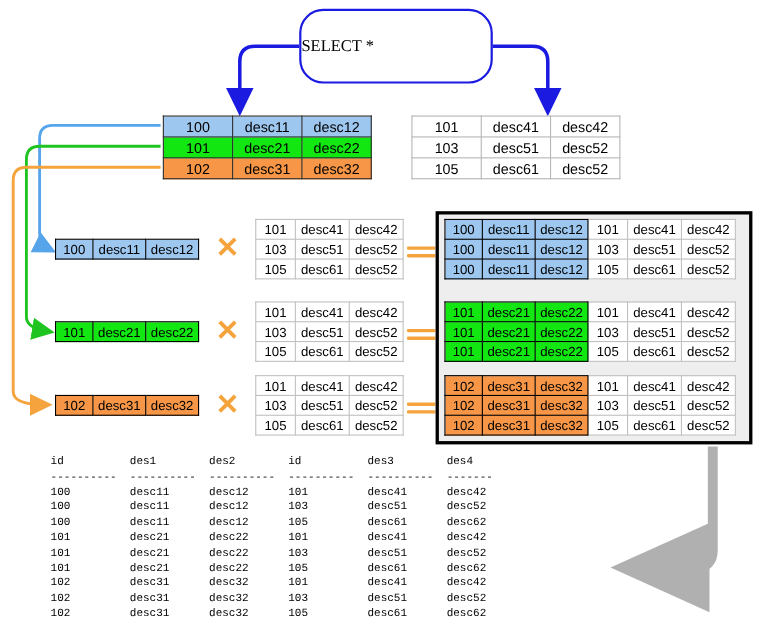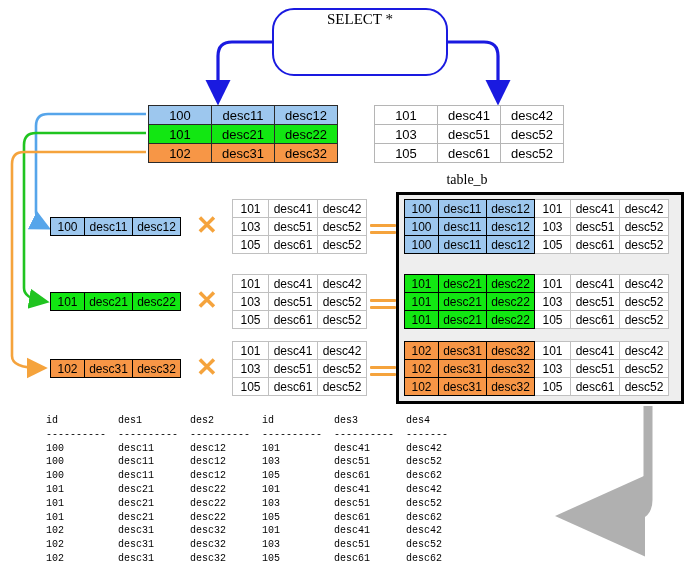--- a/index.html
+++ b/index.html
@@ -11,21 +11,21 @@
     overflow:hidden;
   }
   .stage{position:absolute;left:0;top:0;width:692px;height:568px;}
   svg.layer{position:absolute;left:0;top:0;width:692px;height:568px;pointer-events:none;}
 
   
   #sql-box{
     position:absolute;left:272px;top:8px;width:176px;height:68px;
     border:2px solid #1a1ae0;border-radius:22px;background:#fff;
     box-sizing:border-box;
-    display:flex;flex-direction:row;justify-content:center;
+    display:flex;flex-direction:column;justify-content:center;
   }
   #sql-box div{font-size:15px;color:#000;line-height:19px;white-space:pre;}
 
   
   .tbl{position:absolute;border-collapse:collapse;}
   .tbl td{
     font-family:"Liberation Sans", sans-serif;
     font-size:13px;text-align:center;color:#000;
     border:1px solid #9a9a9a;
     padding:0;
@@ -201,21 +201,20 @@
           <td>desc51</td>
           <td>desc52</td>
         </tr>
         <tr>
           <td>105</td>
           <td>desc61</td>
           <td>desc52</td>
         </tr>
       </tbody>
     </table>
-  <div class="tbl-caption" id="caption-b">table_b</div>
 
   <table class="srow" id="srow-1">
       <tbody>
         <tr>
           <td class="c0">100</td>
           <td class="c1">desc11</td>
           <td class="c2">desc12</td>
         </tr>
       </tbody>
     </table>

